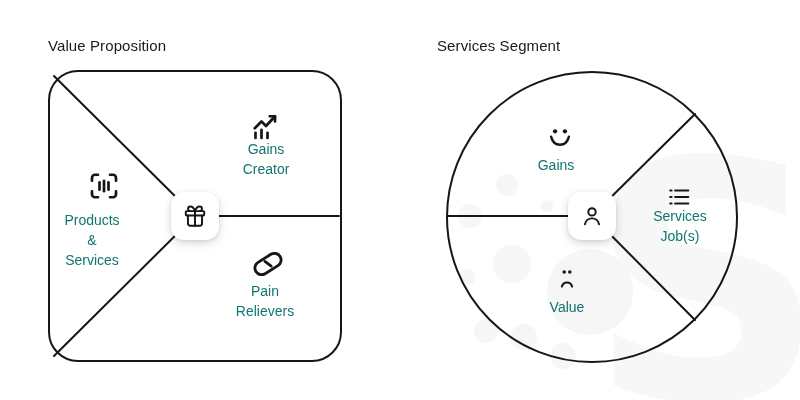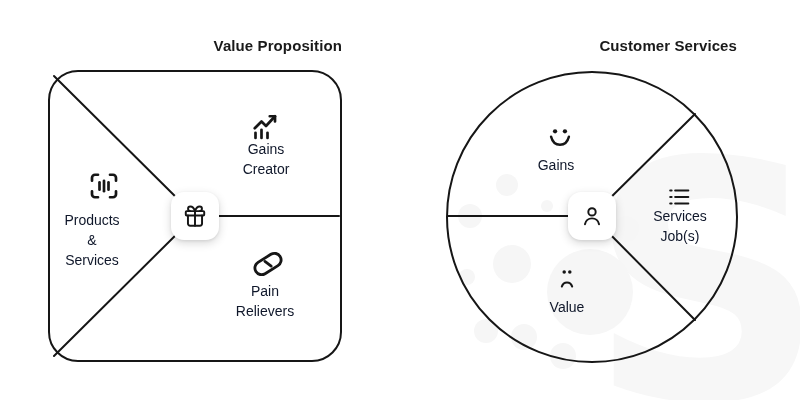--- a/index.html
+++ b/index.html
@@ -6,26 +6,26 @@
   html,body{width:800px;height:400px}
   body{
     background:#ffffff;
     font-family:"Liberation Sans","DejaVu Sans",sans-serif;
     color:#1a1a1a;
   }
   .canvas{position:relative;width:800px;height:400px;overflow:hidden;background:#fff}
   .layer{position:absolute;inset:0}
   .abs{position:absolute}
   .title{
-    font-size:15px;font-weight:700;text-align:right;letter-spacing:.1px;
+    font-size:15px;font-weight:400;text-align:left;letter-spacing:.1px;
     color:#1a1a1a;z-index:2;
   }
   .label{
     font-size:14px;font-weight:500;text-align:center;line-height:20px;
-    white-space:pre-line;color:#0f172a;z-index:2;
+    white-space:pre-line;color:#0f766e;z-index:2;
   }
   .outline{border:2px solid #161616;background:transparent;z-index:1}
   svg.lines{z-index:1;overflow:visible}
   svg.lines line{stroke:#161616;stroke-width:2;stroke-linecap:round}
   svg.icon{display:block;z-index:2;position:absolute}
   svg.icon path,svg.icon rect,svg.icon circle,svg.icon polyline{
     fill:none;stroke:#161616;stroke-width:1.8;stroke-linecap:round;stroke-linejoin:round;
   }
   svg.icon .fill{fill:#161616;stroke:none}
   .card{
@@ -114,21 +114,21 @@
       <svg class="icon" width="26" height="26" viewBox="0 0 24 24">
         <rect x="3.5" y="7.5" width="17" height="4" rx="0.8"></rect>
         <path d="M12 7.5V21"></path>
         <path d="M18.5 11.5V19a2 2 0 0 1-2 2h-9a2 2 0 0 1-2-2v-7.5"></path>
         <path d="M7.7 7.5a2.1 2.1 0 1 1 0-4.2C10.6 3.3 12 7.5 12 7.5s1.4-4.2 4.3-4.2a2.1 2.1 0 1 1 0 4.2"></path>
       </svg>
     </div>
   </section>
 
   <section class="layer">
-    <h2 class="abs title" style="left:437px;top:37px;width:300px">Customer Services</h2>
+    <h2 class="abs title" style="left:437px;top:37px;width:300px">Services Segment</h2>
 
     <div class="abs outline" style="left:446px;top:71px;width:292px;height:292px;border-radius:50%"></div>
 
     <svg class="abs lines" style="left:446px;top:71px" width="292" height="292" viewBox="0 0 292 292">
       <line x1="2" y1="145" x2="146" y2="145"></line>
       <line x1="146" y1="145" x2="249" y2="43"></line>
       <line x1="146" y1="145" x2="249" y2="249"></line>
     </svg>
 
     <div>

